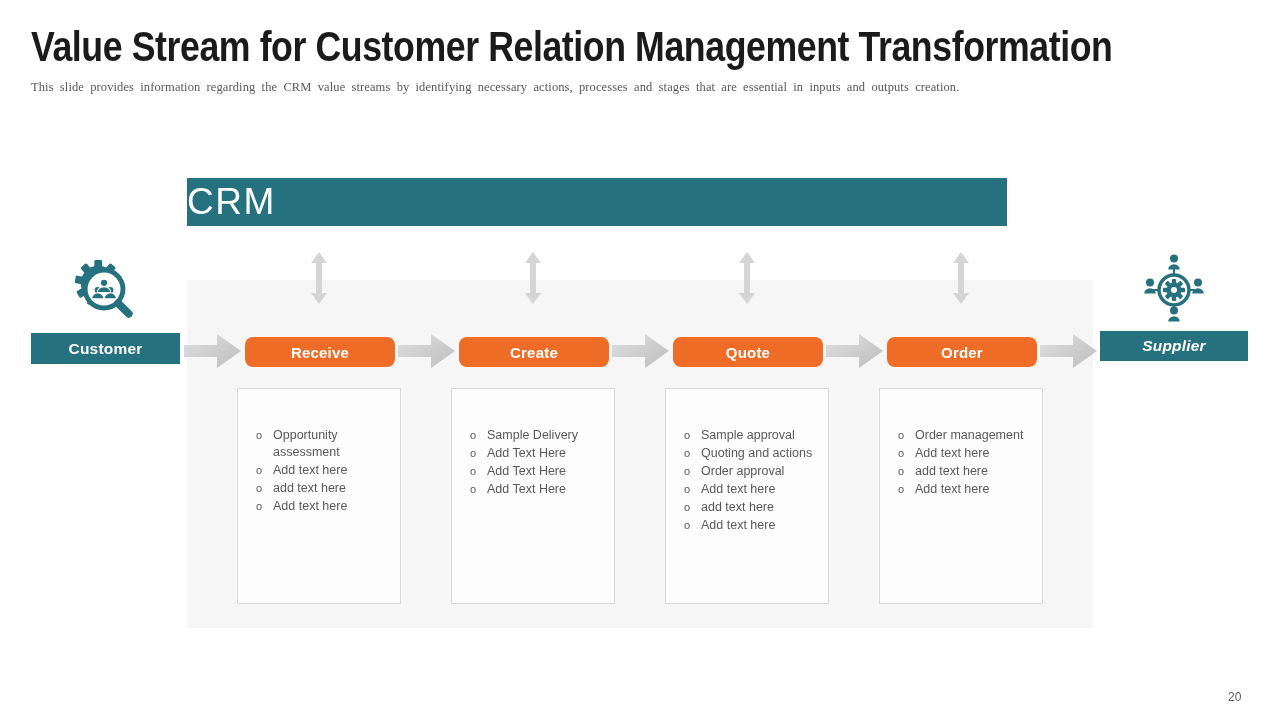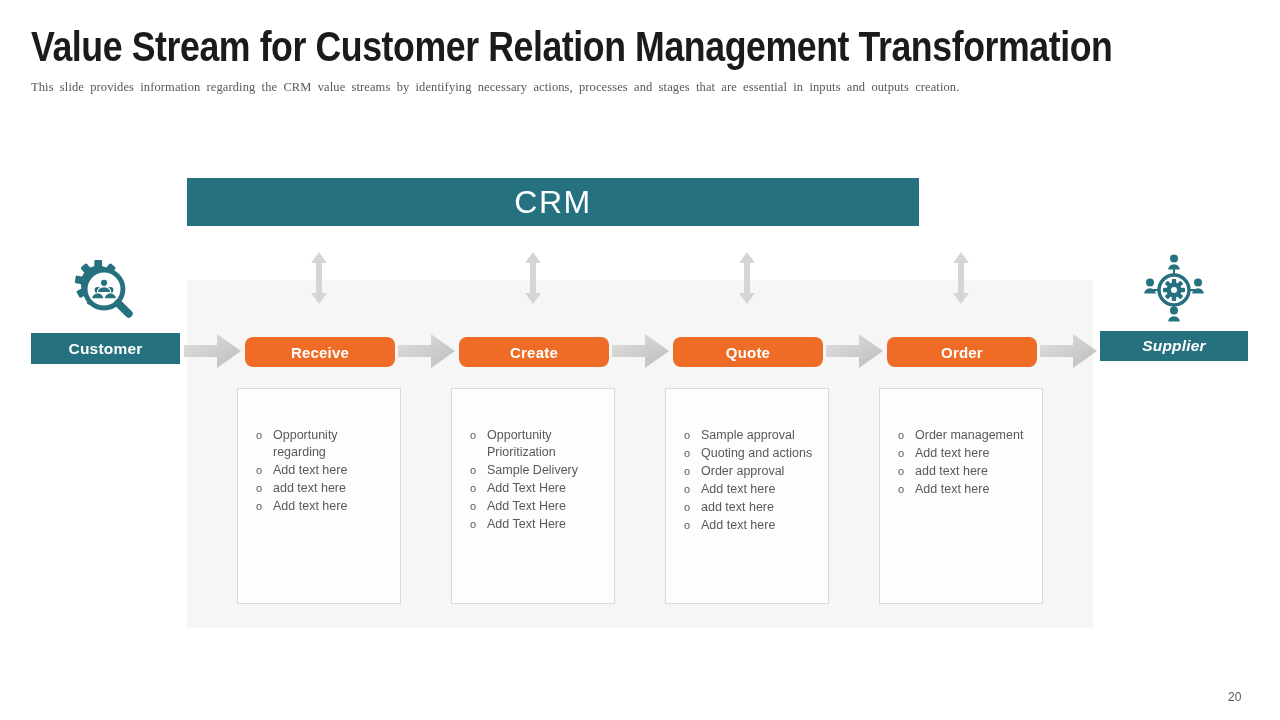--- a/index.html
+++ b/index.html
@@ -22,24 +22,24 @@
     white-space:nowrap;letter-spacing:-0.5px;
     transform:scaleX(0.85);transform-origin:left top;
     line-height:1.05;
   }
   .slide-subtitle{
     position:absolute;left:31px;top:80px;
     font-size:12.5px;color:var(--text);
     white-space:nowrap;word-spacing:3px;letter-spacing:0.1px;font-family:Liberation Serif, serif;
   }
   .crm-banner{
-    position:absolute;left:187px;top:178px;width:732px;height:48px;
+    position:absolute;left:187px;top:178px;width:820px;height:48px;
     background:var(--teal);color:#fff;
-    display:flex;align-items:center;justify-content:center;
-    font-size:32px;font-weight:400;letter-spacing:1.5px;
+    display:flex;align-items:center;justify-content:flex-start;
+    font-size:37px;font-weight:400;letter-spacing:1.5px;
   }
   .panel{
     position:absolute;left:187px;top:280px;width:906px;height:348px;
     background:var(--panel);
   }
   .varrow{position:absolute;top:252px;width:18px;height:52px;}
   .harrow{position:absolute;top:331px;width:58px;height:40px;}
   .stage-btn{
     position:absolute;top:337px;width:150px;height:30px;
     background:var(--orange);color:#fff;
@@ -205,29 +205,28 @@
 </div>
 <div class="stage-btn" style="left:673px">
   <span>Quote</span>
 </div>
 <div class="stage-btn" style="left:887px">
   <span>Order</span>
 </div>
 
 <div class="notes-box" style="left:237px">
   <ul>
-    <li>Opportunity regarding</li>
+    <li>Opportunity assessment</li>
     <li>Add text here</li>
     <li>add text here</li>
     <li>Add text here</li>
   </ul>
 </div>
 <div class="notes-box" style="left:451px">
   <ul>
-    <li>Opportunity Prioritization</li>
     <li>Sample Delivery</li>
     <li>Add Text Here</li>
     <li>Add Text Here</li>
     <li>Add Text Here</li>
   </ul>
 </div>
 <div class="notes-box" style="left:665px">
   <ul>
     <li>Sample approval</li>
     <li>Quoting and actions</li>

